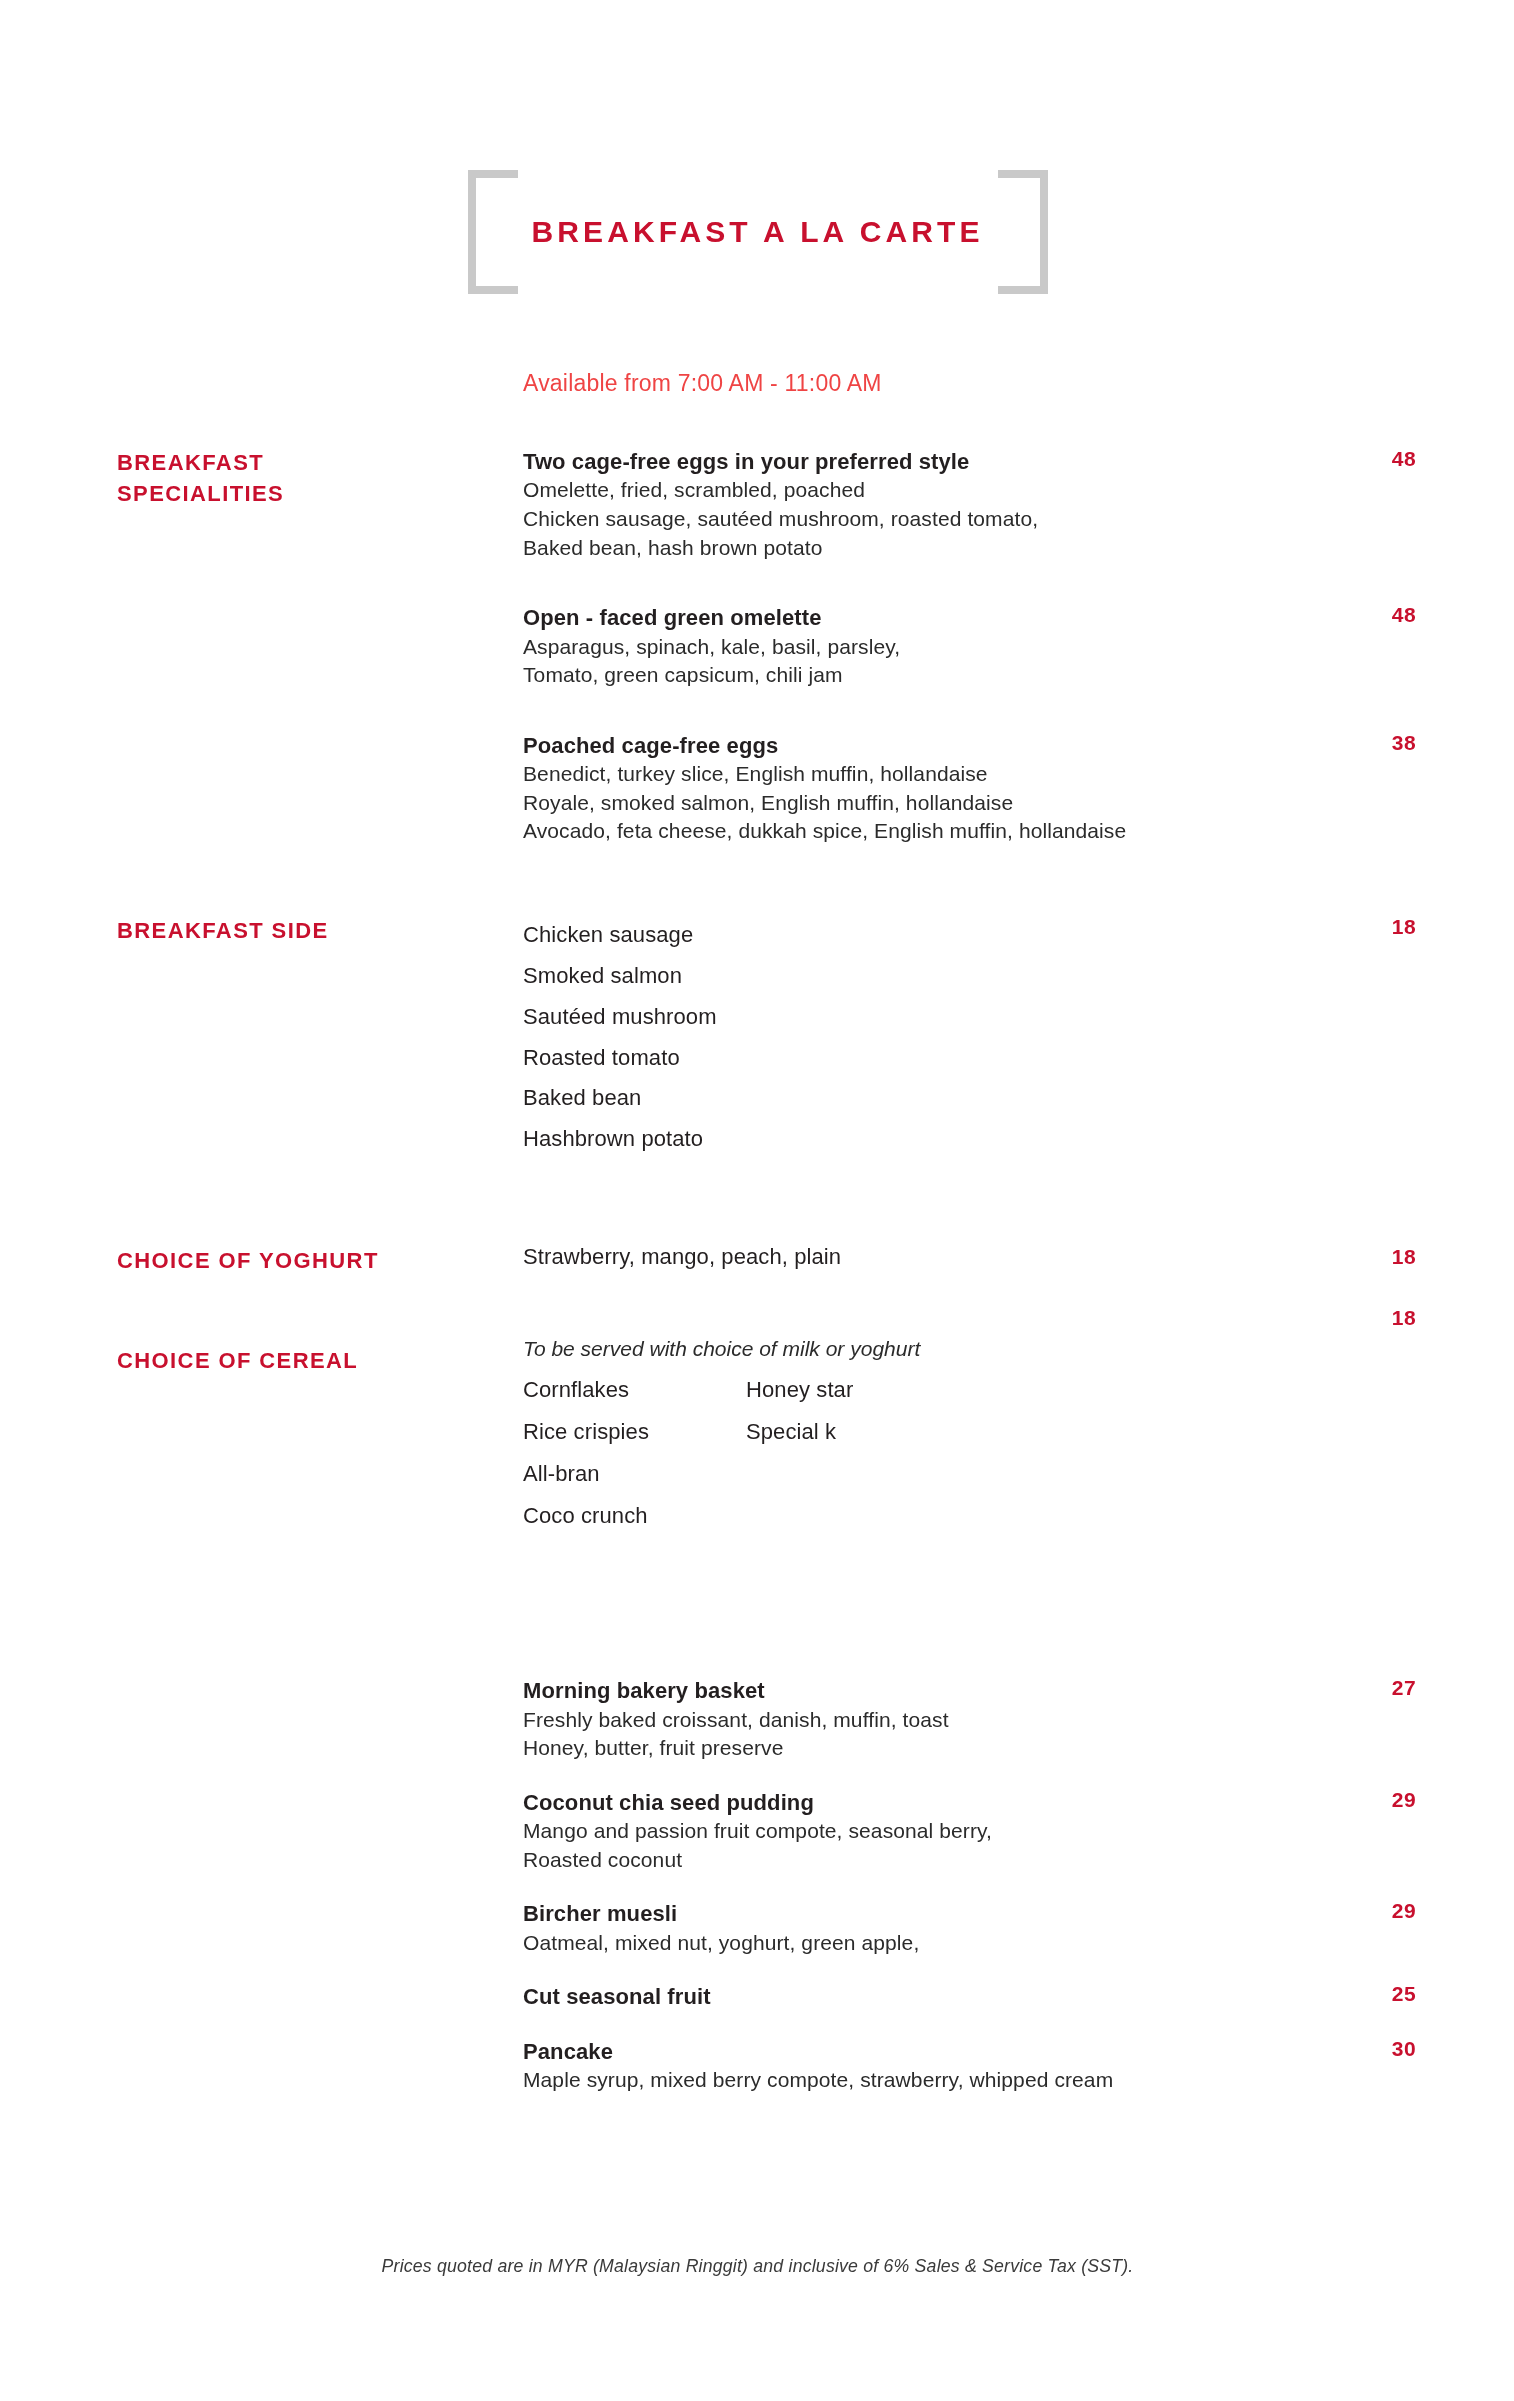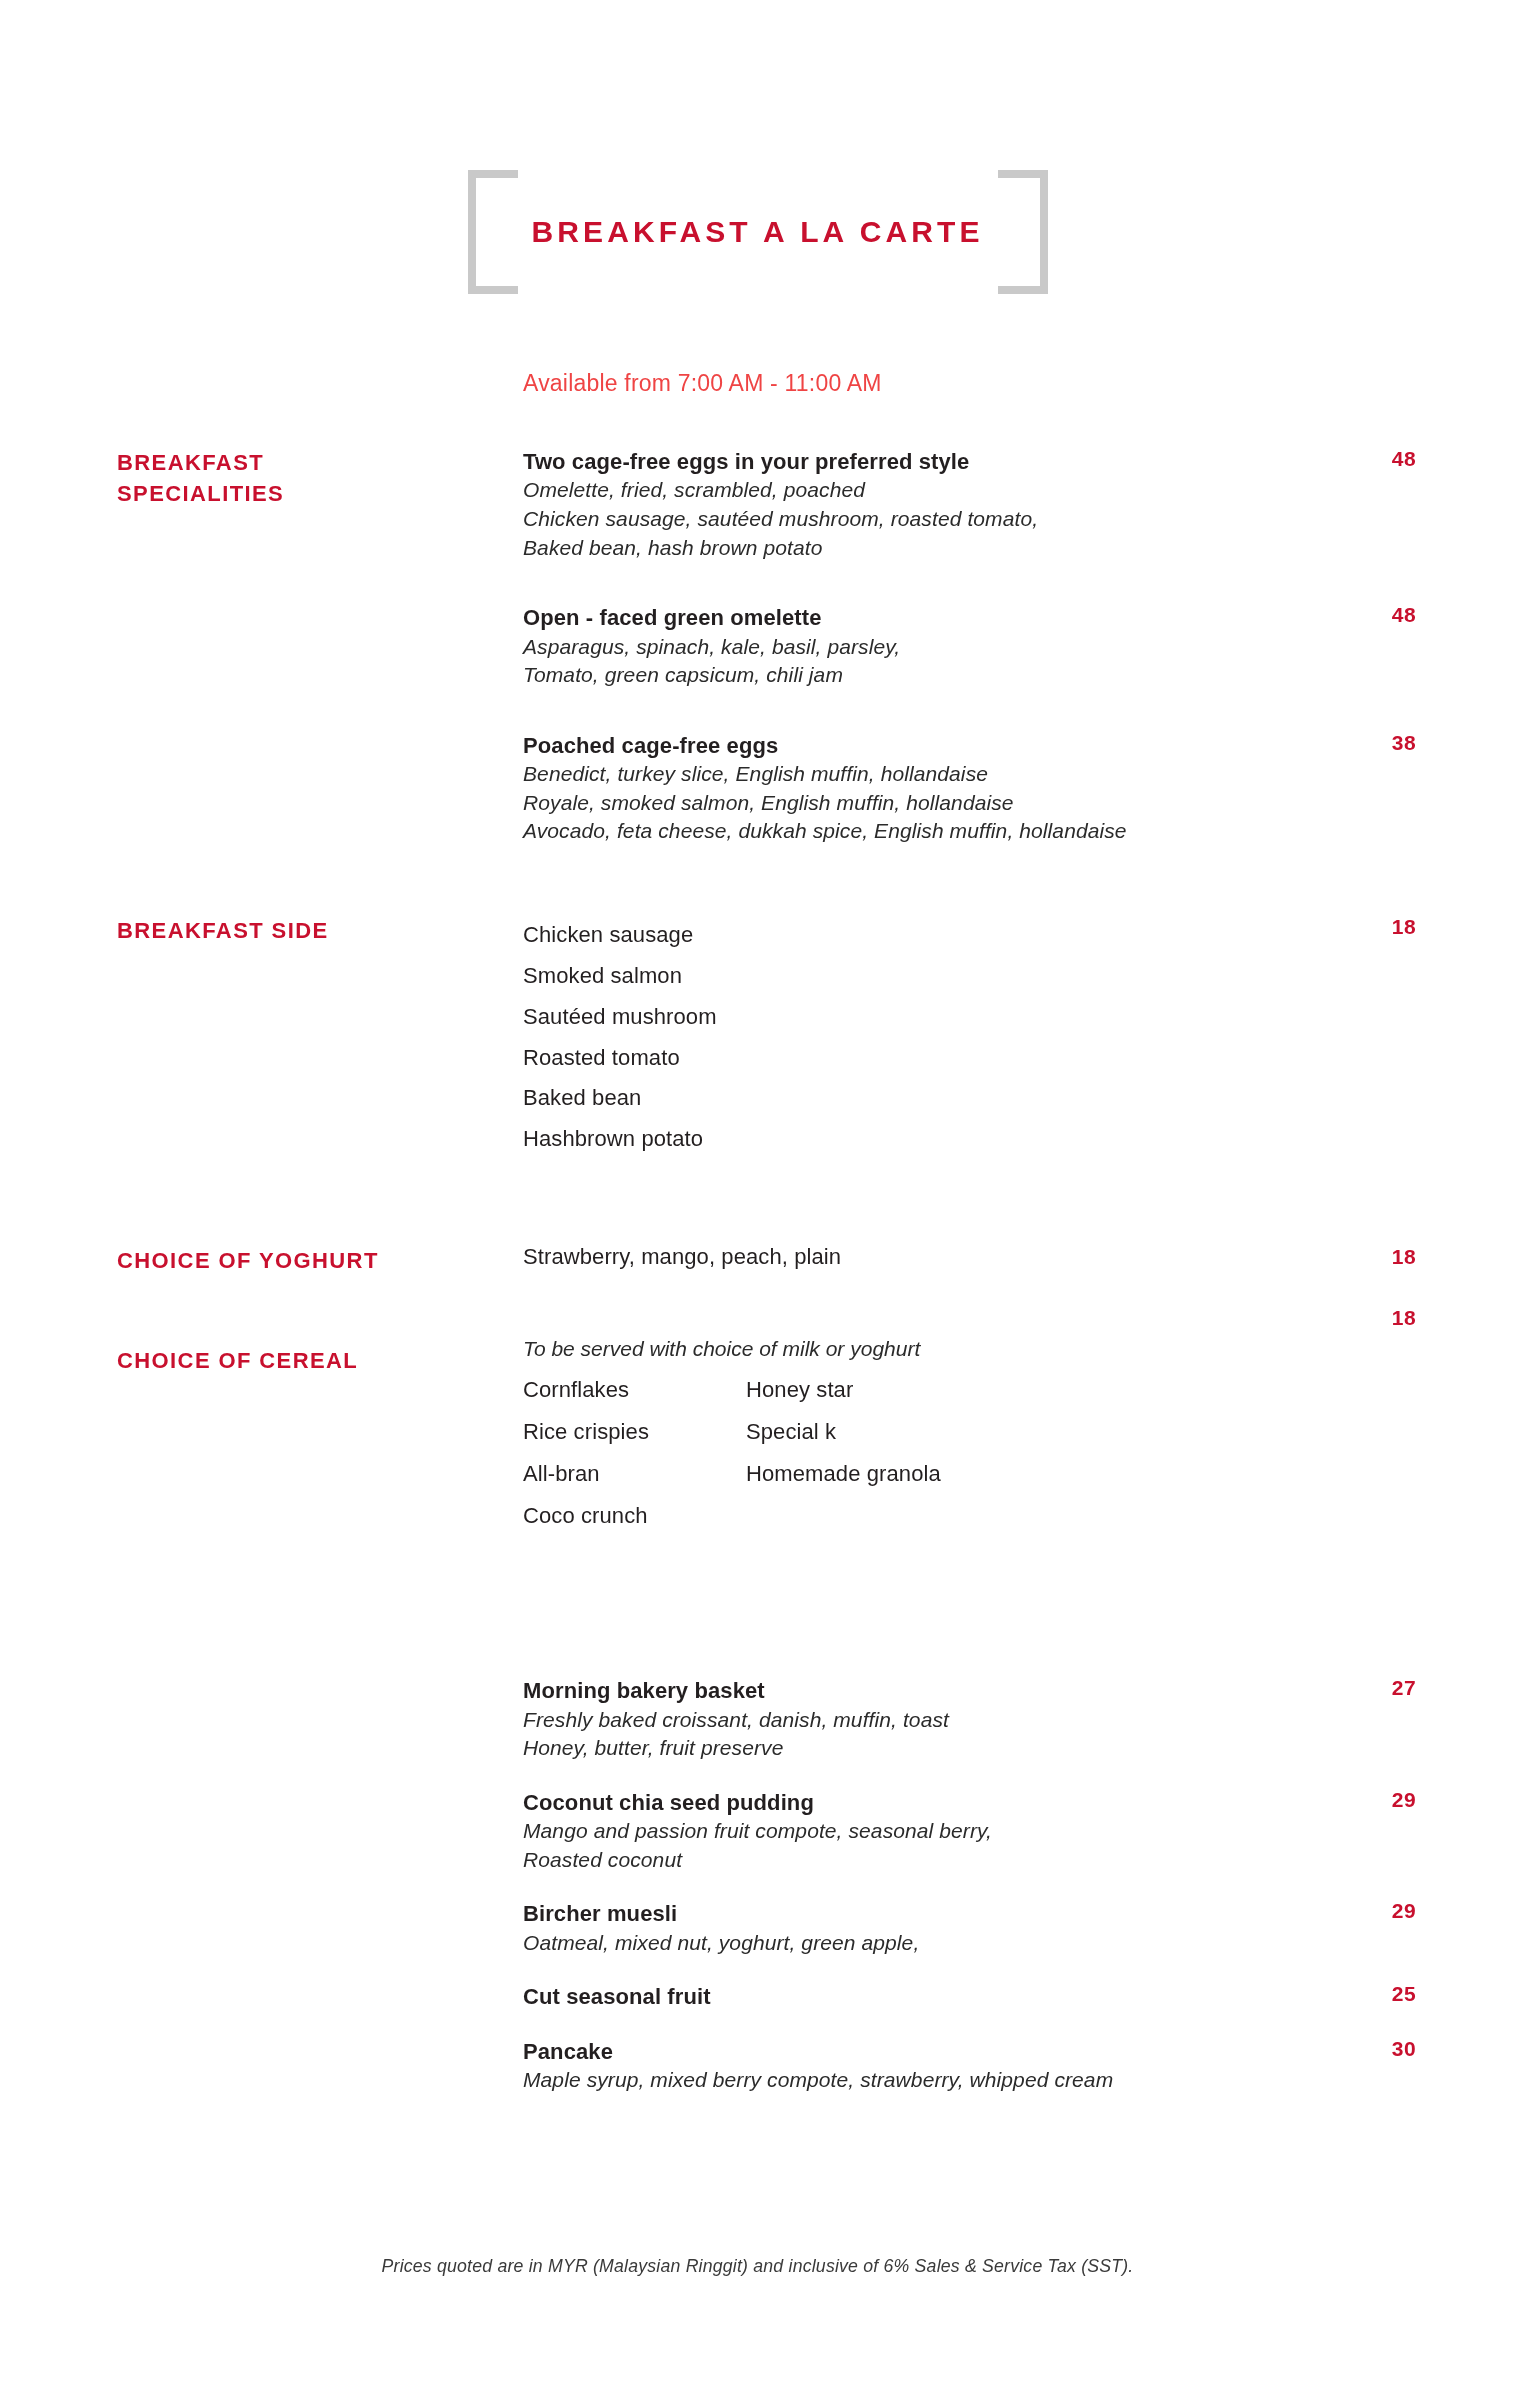--- a/index.html
+++ b/index.html
@@ -115,21 +115,20 @@
   }
   .dish-name {
     font-size: 22px;
     font-weight: bold;
     color: #231f20;
     letter-spacing: 0.1px;
     line-height: 1.34;
   }
   .dish-desc {
     font-size: 21px;
-    font-style: italic;
     color: #2b2b2b;
     line-height: 1.36;
     letter-spacing: 0.1px;
   }
   .plain-line {
     font-size: 22px;
     color: #231f20;
     line-height: 1.86;
     letter-spacing: 0.1px;
   }
@@ -265,21 +264,20 @@
         <div class="cereal-cols">
           <div class="cereal-col">
             <div class="plain-line">Cornflakes</div>
             <div class="plain-line">Rice crispies</div>
             <div class="plain-line">All-bran</div>
             <div class="plain-line">Coco crunch</div>
           </div>
           <div class="cereal-col">
             <div class="plain-line">Honey star</div>
             <div class="plain-line">Special k</div>
-            <div class="plain-line">Homemade granola</div>
           </div>
         </div>
       </div>
       <div class="section-prices">
         <div class="price">18</div>
       </div>
     </div>
 
     <div style="height:140px"></div>
 

